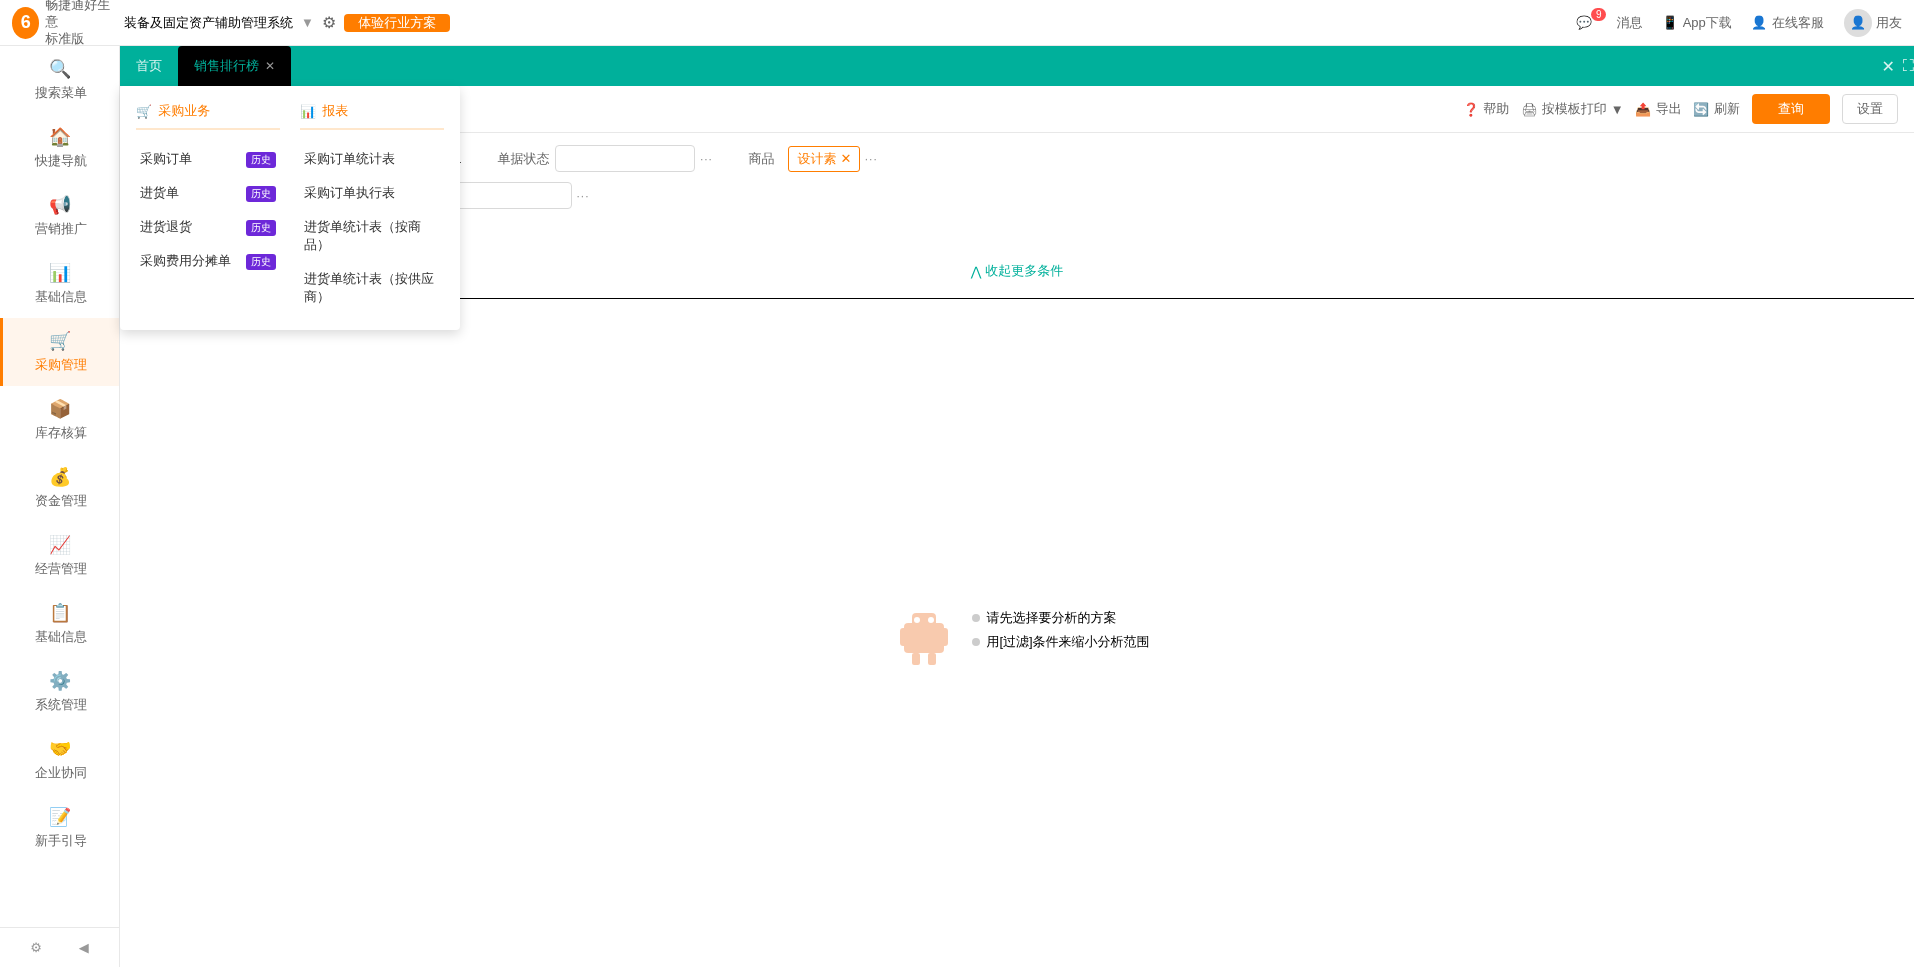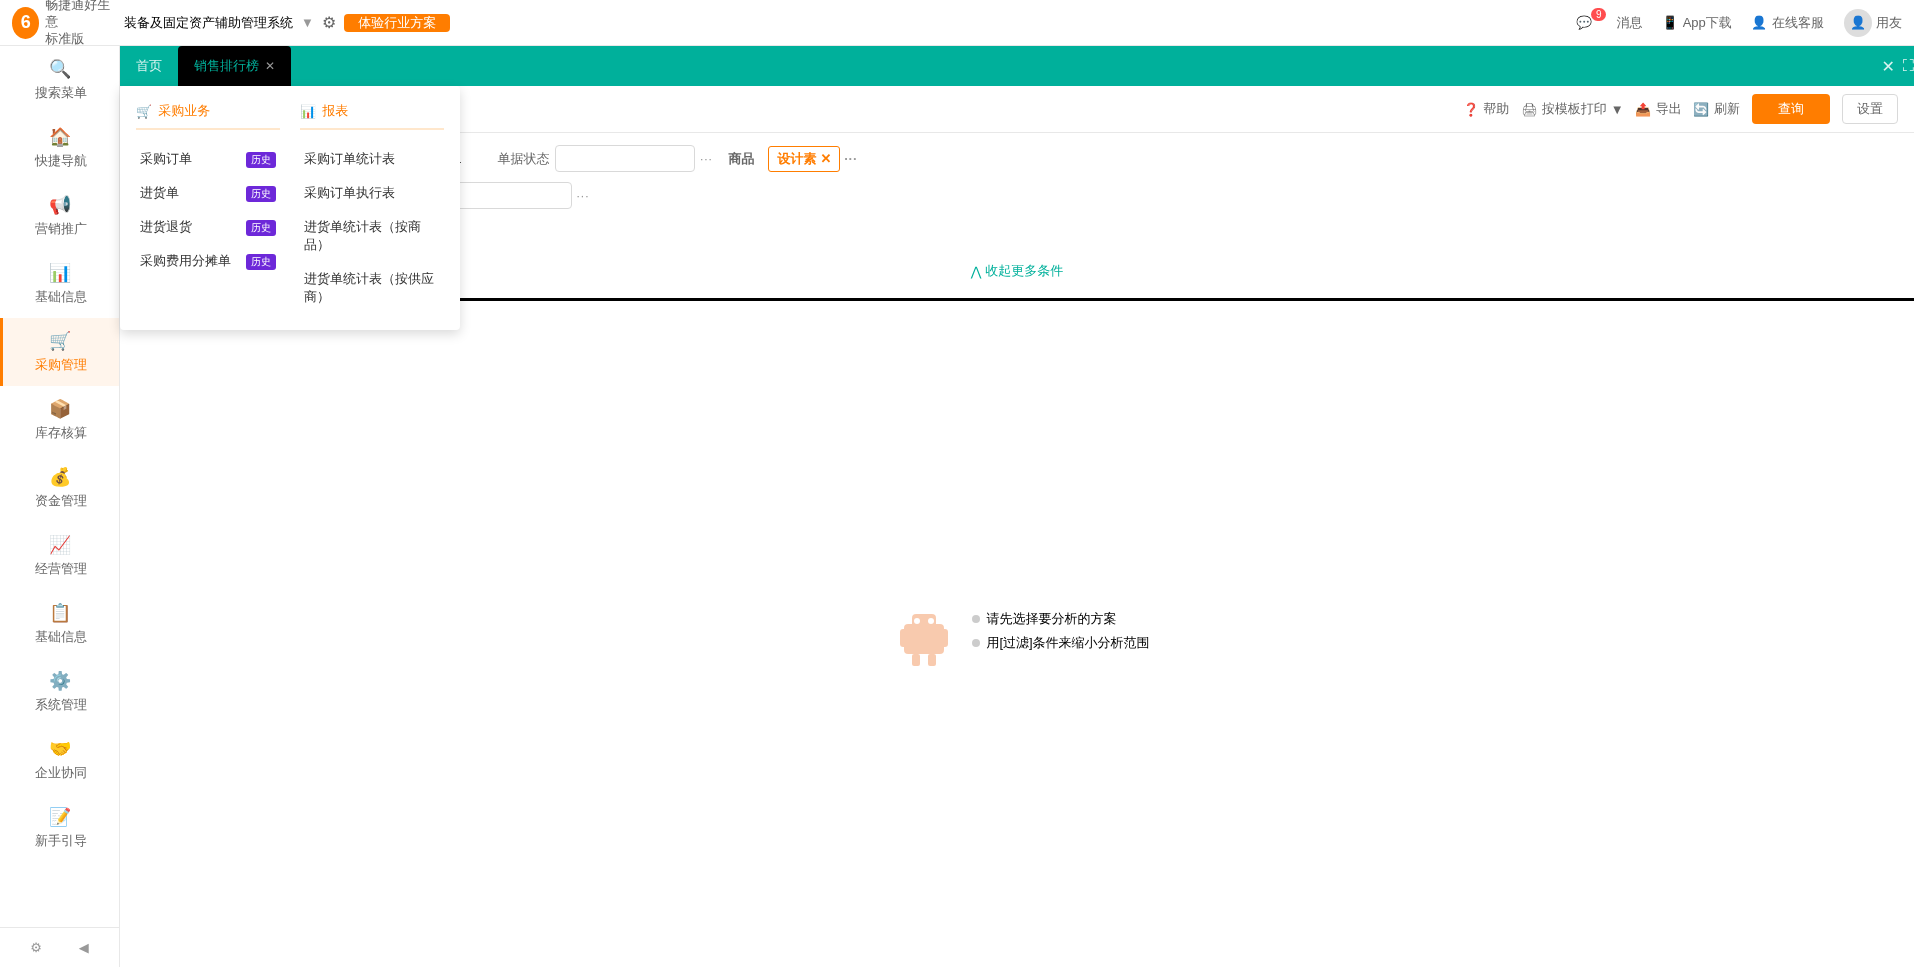--- a/index.html
+++ b/index.html
@@ -283,21 +283,21 @@
       color: #666;
     }
     .range-tag.active {
       border-color: #ff7d00;
       color: #ff7d00;
       background: #fff5ec;
     }
 
     .filter-section {
       background: #fff;
-      border-bottom: 3px solid #000000;
+      border-bottom: 1px solid #000000;
       padding: 12px 16px;
     }
   </style>
 </head>
 <body>
 
 <div class="topbar">
   <div class="topbar-logo">
     <div class="logo-icon">6</div>
     <div class="logo-text">
@@ -449,21 +449,21 @@
         </div>
         <div class="filter-item" style="margin-left:20px;">
           <span class="filter-label">单据状态</span>
           <div style="display:flex;align-items:center;gap:4px;">
             <select class="filter-select">
               <option></option>
             </select>
             <span class="filter-dots">···</span>
           </div>
         </div>
-        <div class="filter-item" style="font-weight:bold;">
+        <div class="filter-item" style="margin-left:20px;">
           <span class="filter-label">商品</span>
           <div style="display:flex;align-items:center;gap:4px;padding-left:8px;">
             <span class="filter-tag-active">
               <span>设计素</span>
               <span style="cursor:pointer;">✕</span>
             </span>
             <span class="filter-dots">···</span>
           </div>
         </div>
       </div>

